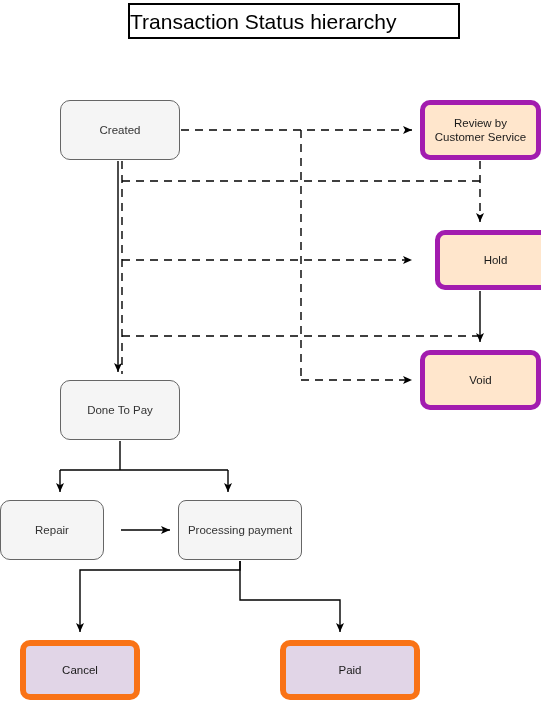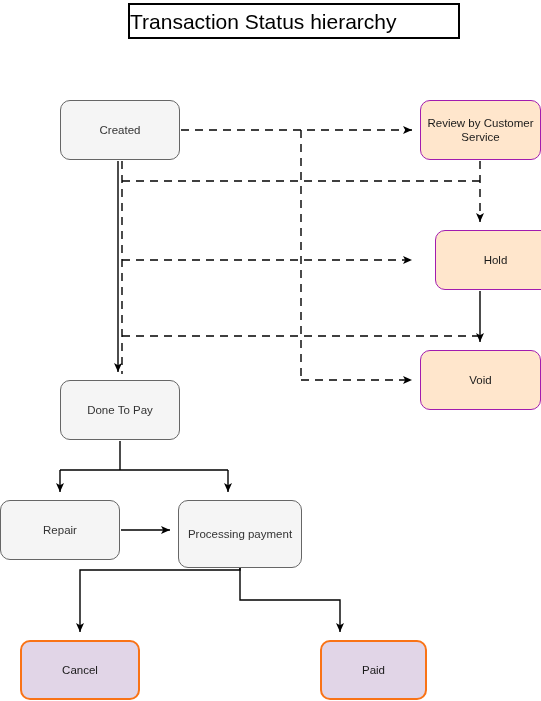--- a/index.html
+++ b/index.html
@@ -56,26 +56,26 @@
     line-height: 1.25;
     padding: 2px 6px;
   }
   .node-gray {
     background: #f5f5f5;
     border: 1px solid #666666;
     color: #333333;
   }
   .node-orange {
     background: #ffe6cc;
-    border: 1px solid #a21caf;
+    border: 5px solid #a21caf;
     color: #1a1a1a;
   }
   .node-purple {
     background: #e1d5e7;
-    border: 2px solid #f97316;
+    border: 6px solid #f97316;
     color: #1a1a1a;
   }
   .node-label {
     display: block;
   }
 </style>
 </head>
 <body>
 
 <div id="canvas">
@@ -139,29 +139,29 @@
   </div>
 
   <div class="node node-gray" style="left:60px; top:380px; width:120px; height:60px;">
     <span class="node-label">Done To Pay</span>
   </div>
 
   <div class="node node-orange" style="left:420px; top:350px; width:121px; height:60px;">
     <span class="node-label">Void</span>
   </div>
 
-  <div class="node node-gray" style="left:0px; top:500px; width:120px; height:60px;">
+  <div class="node node-gray" style="left:0px; top:500px; width:104px; height:60px;">
     <span class="node-label">Repair</span>
   </div>
 
-  <div class="node node-gray" style="left:178px; top:500px; width:124px; height:68px;">
+  <div class="node node-gray" style="left:178px; top:500px; width:124px; height:60px;border-radius:8px;">
     <span class="node-label">Processing payment</span>
   </div>
 
   <div class="node node-purple" style="left:20px; top:640px; width:120px; height:60px;">
     <span class="node-label">Cancel</span>
   </div>
 
-  <div class="node node-purple" style="left:280px; top:640px; width:107px; height:60px;margin-left:40px;">
+  <div class="node node-purple" style="left:280px; top:640px; width:140px; height:60px;">
     <span class="node-label">Paid</span>
   </div>
 
 </div>
 
 </body></html>

